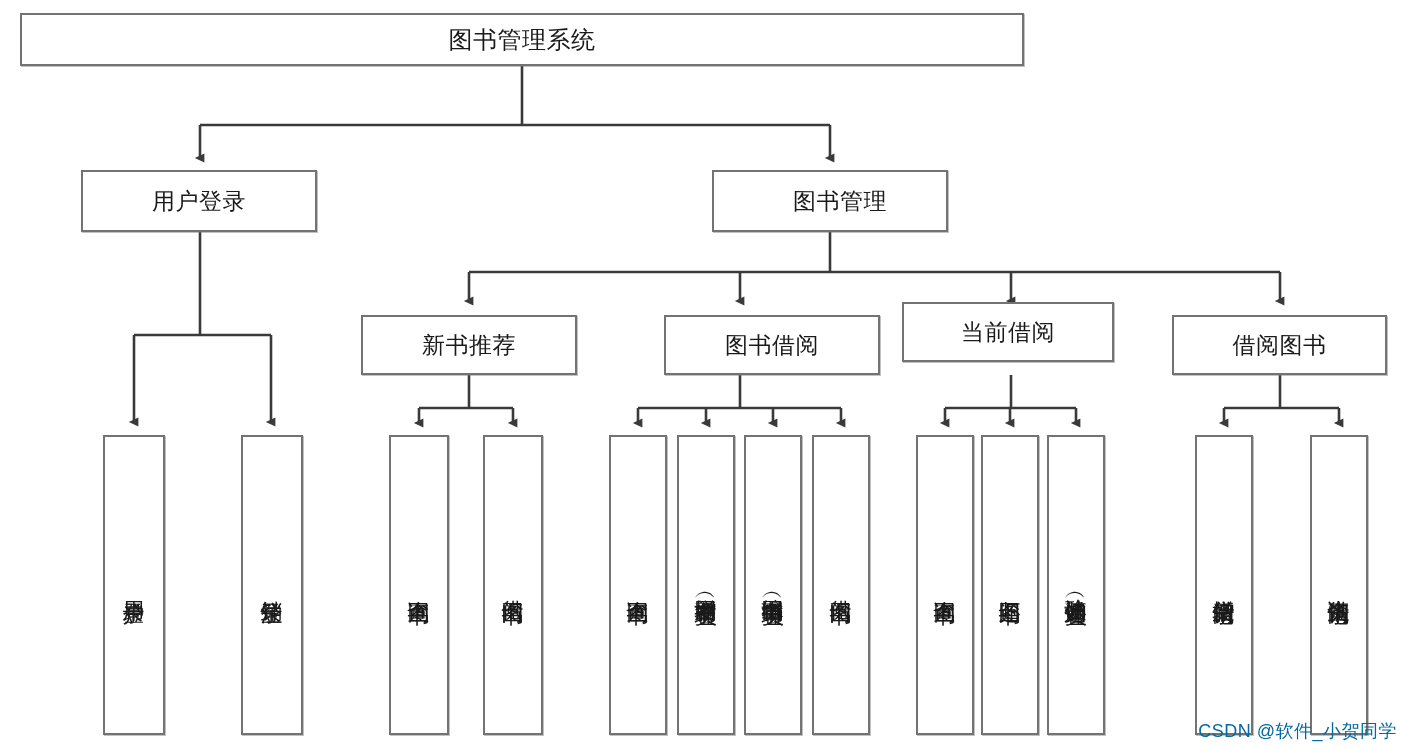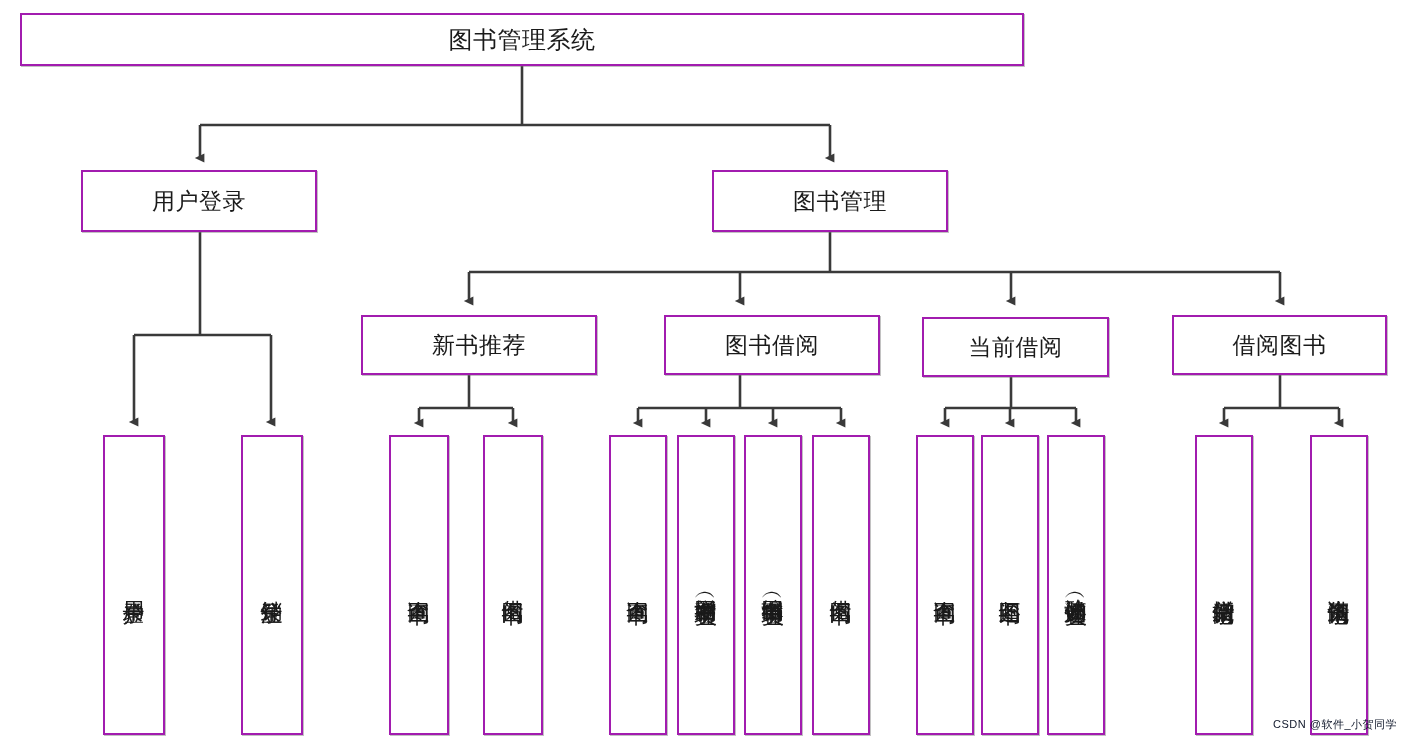--- a/index.html
+++ b/index.html
@@ -21,21 +21,21 @@
     position: absolute;
     left: 0;
     top: 0;
     width: 1405px;
     height: 747px;
     pointer-events: none;
   }
   .node {
     position: absolute;
     box-sizing: border-box;
-    border: 2px solid #a21caf;
+    border: 2px solid #737373;
     background: #ffffff;
     display: flex;
     align-items: center;
     justify-content: center;
     color: #1a1a1a;
     box-shadow: 1px 1px 0 rgba(120,120,120,0.45);
   }
   .node .label {
     display: block;
     text-align: center;
@@ -60,23 +60,23 @@
     writing-mode: vertical-rl;
     text-orientation: upright;
     font-size: 22px;
     line-height: 1.05;
     letter-spacing: 1px;
     white-space: nowrap;
   }
   #watermark {
     position: absolute;
     right: 8px;
-    bottom: 15px;
-    font-size: 11px;
-    color: #0f172a;
+    bottom: 4px;
+    font-size: 18px;
+    color: #0369a1;
     letter-spacing: 0.5px;
     user-select: none;
   }
 </style>
 </head>
 <body>
 
 <div id="diagram-root">
 
   <svg id="connectors" viewBox="0 0 1405 747" xmlns="http://www.w3.org/2000/svg">
@@ -133,27 +133,27 @@
     <span class="label">图书管理系统</span>
   </div>
 
   <div class="node horiz" style="left:81px; top:170px; width:236px; height:62px;">
     <span class="label">用户登录</span>
   </div>
   <div class="node horiz" style="left:712px; top:170px; width:236px; height:62px;padding-left:20px;">
     <span class="label">图书管理</span>
   </div>
 
-  <div class="node horiz" style="left:361px; top:315px; width:236px; height:60px;">
+  <div class="node horiz" style="left:361px; top:315px; width:216px; height:60px;">
     <span class="label">新书推荐</span>
   </div>
   <div class="node horiz" style="left:664px; top:315px; width:216px; height:60px;">
     <span class="label">图书借阅</span>
   </div>
-  <div class="node horiz" style="left:902px; top:317px; width:187px; height:60px;margin-left:20px;">
+  <div class="node horiz" style="left:902px; top:302px; width:212px; height:60px;">
     <span class="label">当前借阅</span>
   </div>
   <div class="node horiz" style="left:1172px; top:315px; width:215px; height:60px;">
     <span class="label">借阅图书</span>
   </div>
 
   <div class="node vert" style="left:103px; top:435px; width:62px; height:300px;">
     <span class="label">用户登录</span>
   </div>
   <div class="node vert" style="left:241px; top:435px; width:62px; height:300px;">

